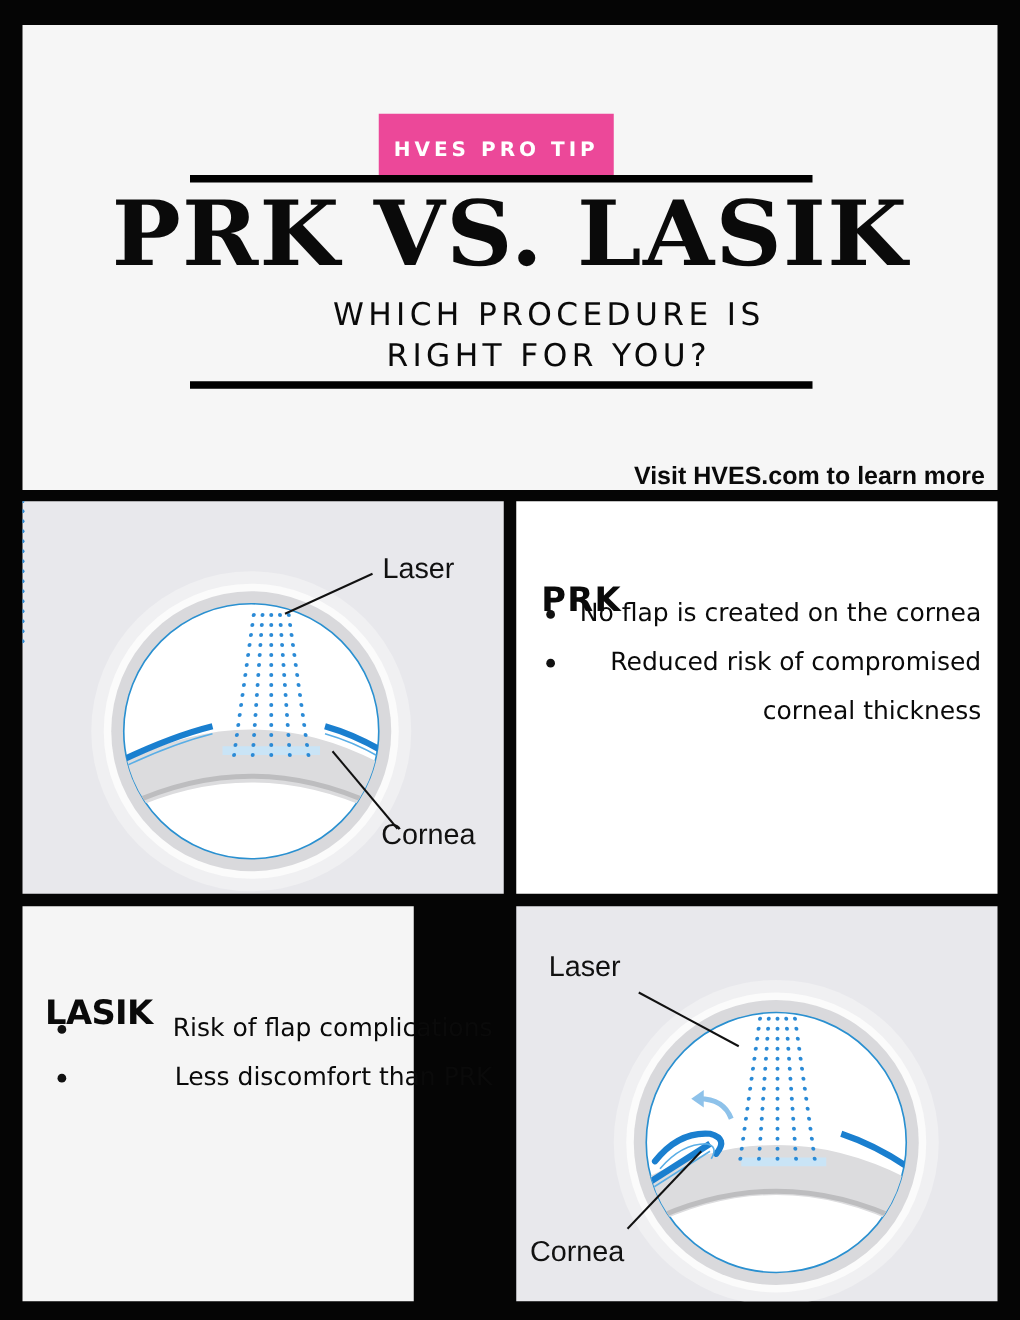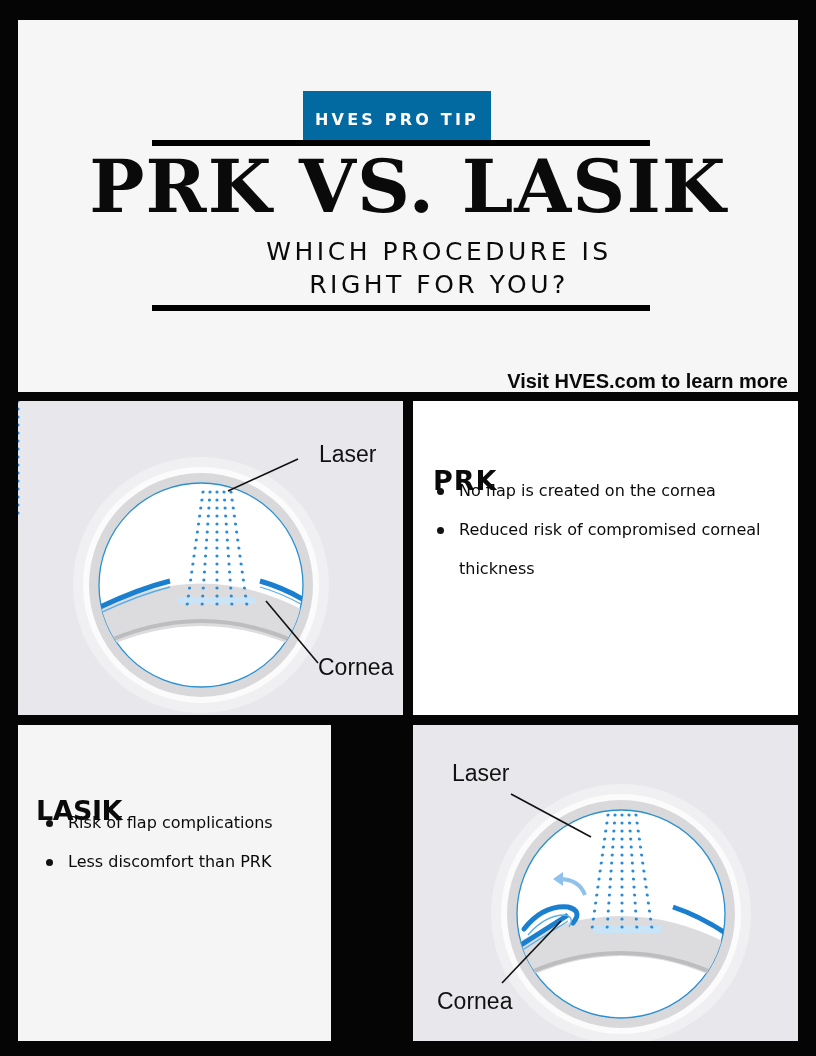--- a/index.html
+++ b/index.html
@@ -5,44 +5,44 @@
   * { margin:0; padding:0; box-sizing:border-box; }
   html, body { width:816px; height:1056px; background:#050505; overflow:hidden; }
   body { position:relative; font-family:"DejaVu Sans", sans-serif; color:#0a0a0a; }
   .panel { position:absolute; }
   #top { left:18px; top:20px; width:780px; height:372px; background:#f6f6f6; }
   #prk-img { left:18px; top:401px; width:385px; height:314px; background:#e8e8ec; }
   #prk-text { left:413px; top:401px; width:385px; height:314px; background:#ffffff; }
   #lasik-text { left:18px; top:725px; width:313px; height:316px; background:#f5f5f5; }
   #lasik-img { left:413px; top:725px; width:385px; height:316px; background:#e8e8ec; }
 
-  .badge { position:absolute; left:285px; top:71px; width:188px; height:50px; background:#0369a1; color:#fff;
+  .badge { position:absolute; left:285px; top:71px; width:188px; height:50px; background:#ec4899; color:#fff;
            font-family:"DejaVu Sans", sans-serif; font-weight:bold; font-size:16px; letter-spacing:3.2px;
            display:flex; align-items:center; justify-content:center; padding-top:6px; }
   .rule { position:absolute; left:134px; width:498px; height:6px; background:#000; }
   .rule.top { top:120px; }
   .rule.bottom { top:285px; }
   .title { position:absolute; left:0; width:780px; top:124px; text-align:center;
            font-family:"DejaVu Serif", serif; font-weight:bold; font-size:72px; letter-spacing:1px; line-height:86px;
            transform:scaleX(1.02); }
   .subtitle { position:absolute; left:0; width:780px; top:215px; text-align:center;
               font-family:"DejaVu Sans", sans-serif; font-weight:normal; font-size:25px; letter-spacing:3.5px; line-height:33px;margin-left:31px; }
   .visit { position:absolute; right:10px; top:350px; font-family:"Liberation Sans", sans-serif; font-weight:bold; font-size:20px; }
 
   .text-panel h2 { position:absolute; font-family:"DejaVu Sans", sans-serif; font-weight:bold; font-size:27px; letter-spacing:1px;margin-top:48px; }
-  .text-panel ul { position:absolute; list-style:none; font-family:"DejaVu Sans", sans-serif; font-size:16px; line-height:39px; }
+  .text-panel ul { position:absolute; list-style:none; font-family:"DejaVu Sans", sans-serif; font-size:20px; line-height:39px;text-align:right; }
   .text-panel li { position:relative; padding-left:24px; }
   .text-panel li::before { content:""; position:absolute; left:2px; top:17px; width:7px; height:7px; border-radius:50%; background:#111; }
   #prk-text h2 { left:20px; top:16px; }
   #prk-text ul { left:22px; top:70px; width:350px; }
   #lasik-text h2 { left:18px; top:22px; letter-spacing:-0.5px; }
   #lasik-text ul { left:26px; top:78px; width:350px; }
 
   .diagram { position:absolute; left:0; top:0; }
-  .label { position:absolute; font-family:"Liberation Sans", sans-serif; font-size:23px; color:#111;margin-left:13px; }
+  .label { position:absolute; font-family:"Liberation Sans", sans-serif; font-size:23px; color:#111; }
 </style>
 </head>
 <body>
 
 <div class="panel" id="top">
   <div class="badge">HVES PRO TIP</div>
   <div class="rule top"></div>
   <div class="title">PRK VS. LASIK</div>
   <div class="subtitle">
     <div>WHICH PROCEDURE IS</div>

